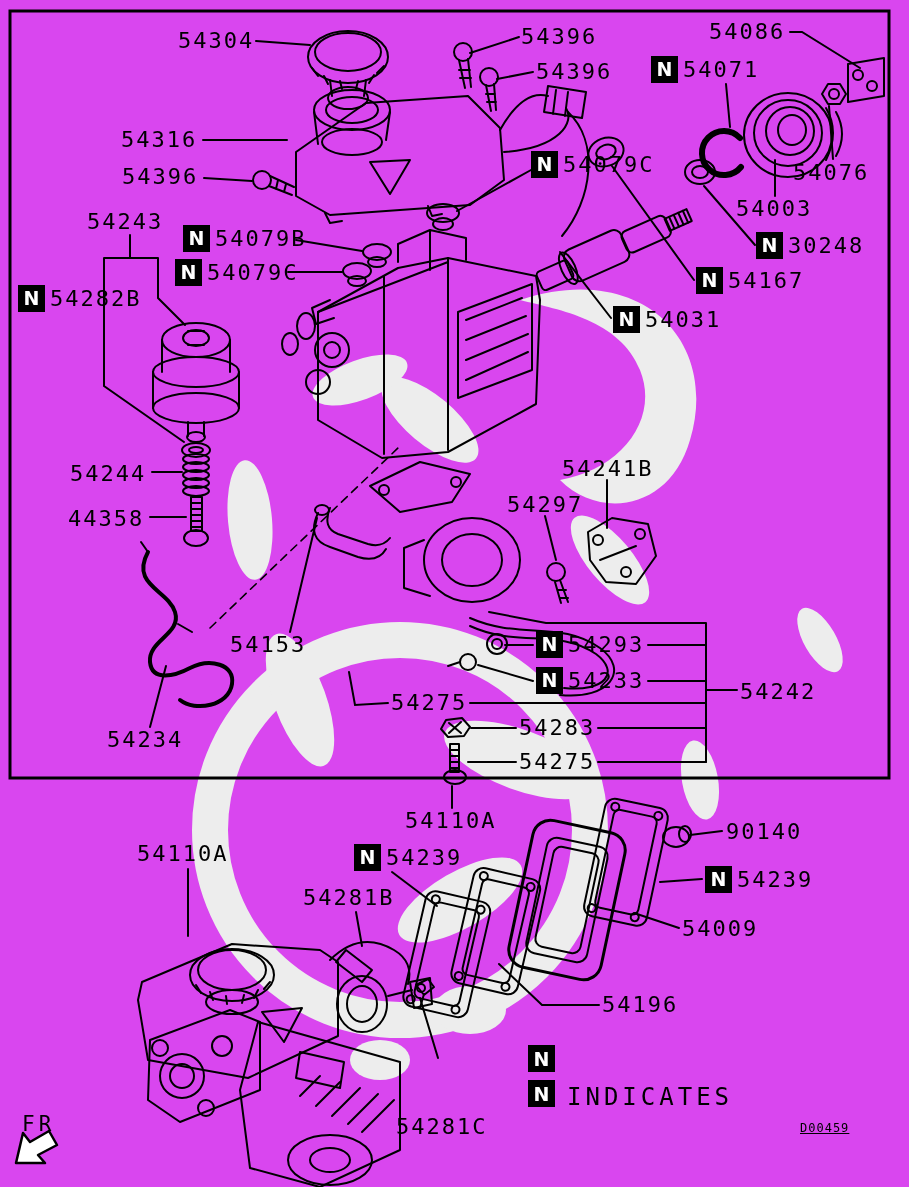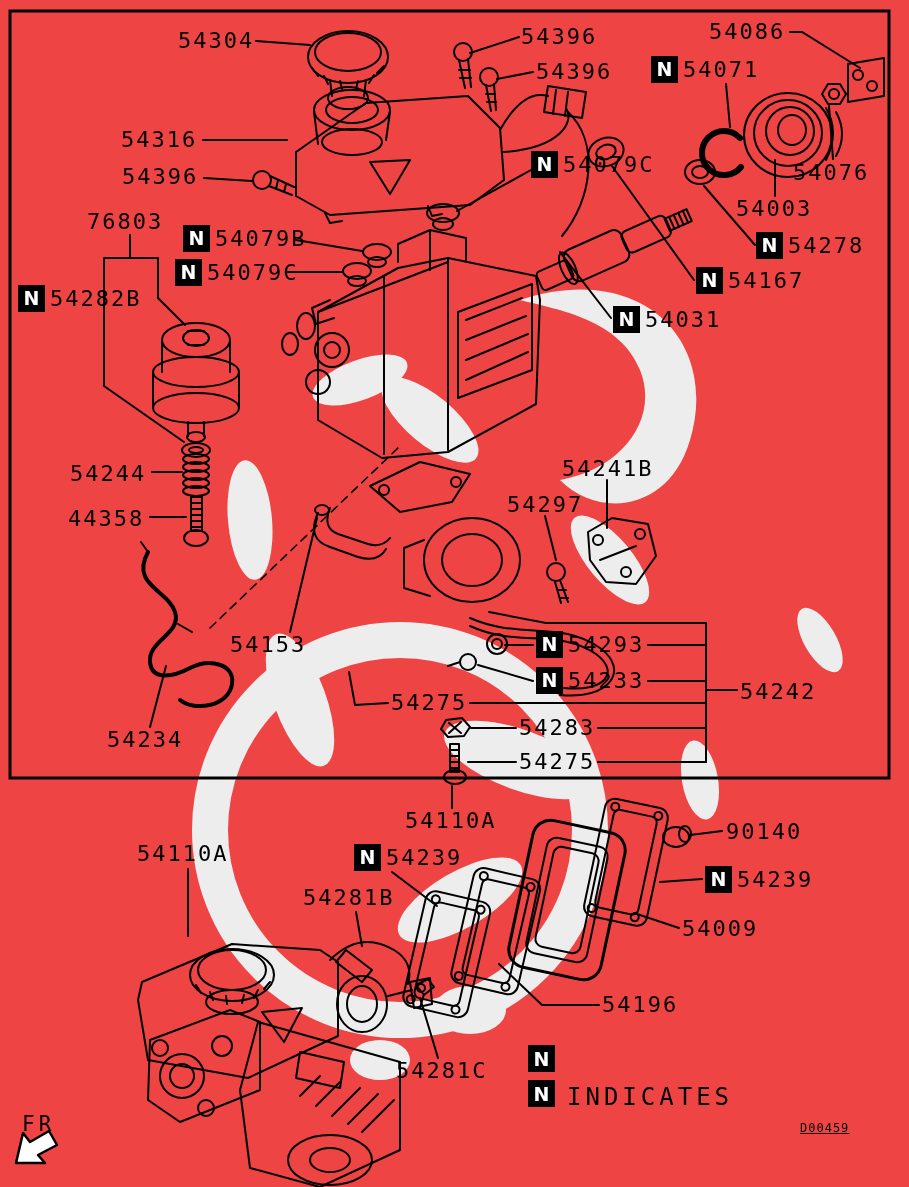--- a/index.html
+++ b/index.html
@@ -1,16 +1,16 @@
 <!DOCTYPE html>
 <html><head>
 <meta charset="utf-8">
 <style>
   html,body{margin:0;padding:0;background:#fff;}
-  .stage{position:relative;width:909px;height:1187px;background:#ef4444;overflow:hidden;
+  .stage{position:relative;width:909px;height:1187px;background:#d946ef;overflow:hidden;
          font-family:"DejaVu Sans Mono","Liberation Mono",monospace;color:#000;}
   .art{position:absolute;left:0;top:0;}
   .lbl{position:absolute;display:flex;align-items:center;gap:5px;font-size:22px;
        letter-spacing:2px;line-height:1;white-space:nowrap;color:#000;}
   .nb{display:inline-flex;width:27px;height:27px;background:#000;color:#fff;
       font-weight:bold;font-size:19px;align-items:center;justify-content:center;
       letter-spacing:0;flex:none;font-family:"DejaVu Sans","Liberation Sans",sans-serif;}
   .legend-jp{position:absolute;left:564px;top:1046px;font-size:19px;letter-spacing:1px;
              font-family:"DejaVu Sans","Liberation Sans",sans-serif;}
   .legend-en1{position:absolute;left:567px;top:1083px;font-size:24px;letter-spacing:4px;}
@@ -317,38 +317,38 @@
       <span>54079C</span>
     </div>
   <div class="lbl" style="left:793px;top:162px">
       <span>54076</span>
     </div>
   <div class="lbl" style="left:736px;top:198px">
       <span>54003</span>
     </div>
   <div class="lbl" style="left:756px;top:232px">
       <span class="nb">N</span>
-      <span>54278</span>
+      <span>30248</span>
     </div>
   <div class="lbl" style="left:696px;top:267px">
       <span class="nb">N</span>
       <span>54167</span>
     </div>
   <div class="lbl" style="left:613px;top:306px">
       <span class="nb">N</span>
       <span>54031</span>
     </div>
   <div class="lbl" style="left:121px;top:129px">
       <span>54316</span>
     </div>
   <div class="lbl" style="left:122px;top:166px">
       <span>54396</span>
     </div>
   <div class="lbl" style="left:87px;top:211px">
-      <span>76803</span>
+      <span>54243</span>
     </div>
   <div class="lbl" style="left:18px;top:285px">
       <span class="nb">N</span>
       <span>54282B</span>
     </div>
   <div class="lbl" style="left:183px;top:225px">
       <span class="nb">N</span>
       <span>54079B</span>
     </div>
   <div class="lbl" style="left:175px;top:259px">
@@ -409,21 +409,21 @@
   <div class="lbl" style="left:705px;top:866px">
       <span class="nb">N</span>
       <span>54239</span>
     </div>
   <div class="lbl" style="left:682px;top:918px">
       <span>54009</span>
     </div>
   <div class="lbl" style="left:602px;top:994px">
       <span>54196</span>
     </div>
-  <div class="lbl" style="left:396px;top:1060px">
+  <div class="lbl" style="left:396px;top:1116px">
       <span>54281C</span>
     </div>
   <div class="lbl" style="left:137px;top:843px">
       <span>54110A</span>
     </div>
 
   <span class="nb badge-abs" style="left:528px;top:1045px">N</span>
   <span class="nb badge-abs" style="left:528px;top:1080px">N</span>
   <div class="legend-en1">INDICATES</div>
   <div class="code">D00459</div>

